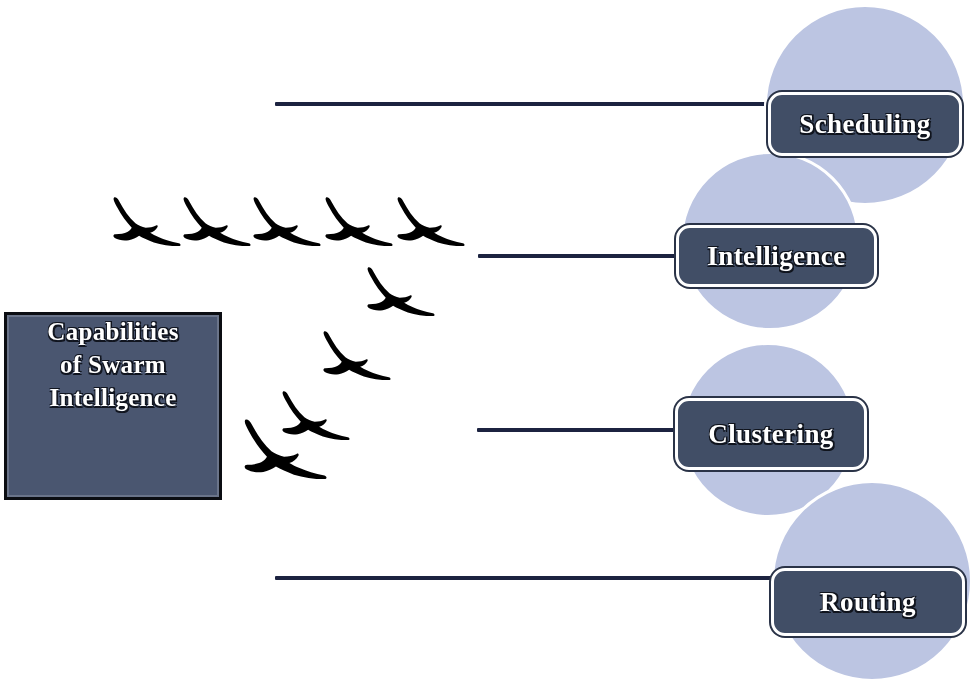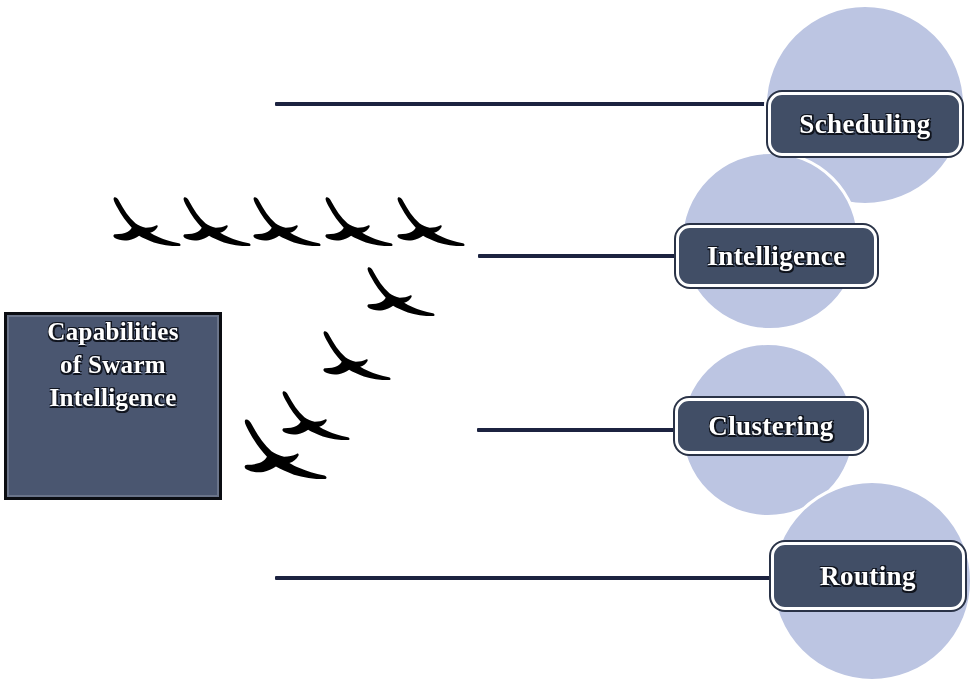--- a/index.html
+++ b/index.html
@@ -162,20 +162,20 @@
 of Swarm
 Intelligence</div>
   </div>
 
   <div class="node-pill" id="pill-0" style="left: 768px; top: 92px; width: 194px; height: 64px;">
     <span class="node-pill-text">Scheduling</span>
   </div>
   <div class="node-pill" id="pill-1" style="left: 676px; top: 225px; width: 201px; height: 62px;">
     <span class="node-pill-text">Intelligence</span>
   </div>
-  <div class="node-pill" id="pill-2" style="left: 675px; top: 398px; width: 192px; height: 56px;">
+  <div class="node-pill" id="pill-2" style="left: 675px; top: 398px; width: 192px; height: 72px;">
     <span class="node-pill-text">Clustering</span>
   </div>
-  <div class="node-pill" id="pill-3" style="left: 771px; top: 542px; width: 194px; height: 68px; font-family: Liberation Serif, serif;">
+  <div class="node-pill" id="pill-3" style="left: 771px; top: 568px; width: 194px; height: 68px; font-family: Liberation Serif, serif;">
     <span class="node-pill-text">Routing</span>
   </div>
 
 </div>
 
 </body></html>

